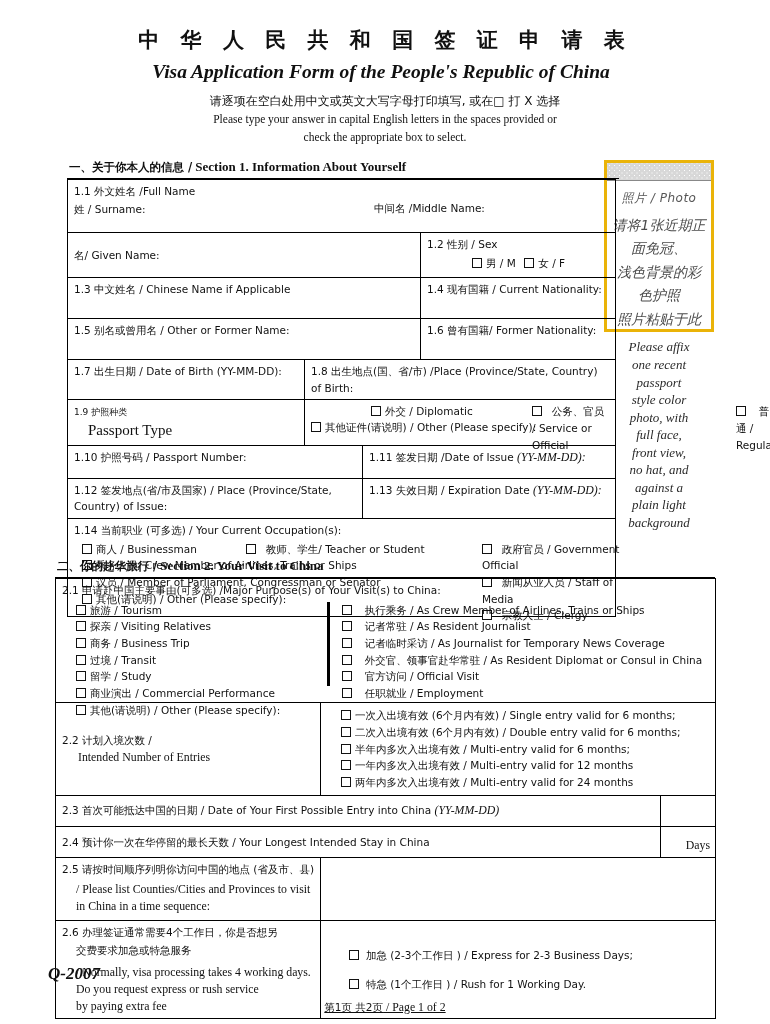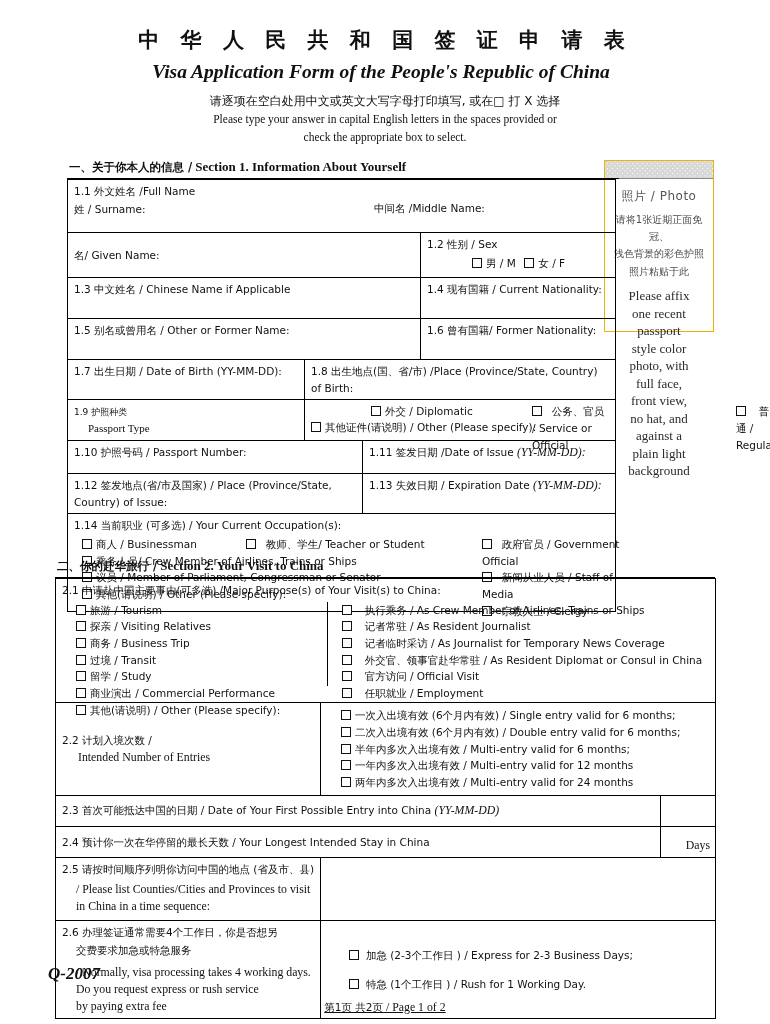--- a/index.html
+++ b/index.html
@@ -92,44 +92,45 @@
   }
   .indent { padding-left: 14px; }
 
   
   .photo-outer {
     position: absolute;
     left: 604px;
     top: 134px;
     width: 110px;
     height: 172px;
-    border: 1px solid #eab308;
+    border: 3px solid #eab308;
     box-sizing: border-box;
     background: #fff;
     text-align: center;
+    font-style: italic;
   }
   .photo-strip {
     height: 17px;
     border-bottom: 1px solid #888;
     background-color: #d8d8d8;
     background-image:
       radial-gradient(#ffffff 0.9px, transparent 1px),
       radial-gradient(#ffffff 0.9px, transparent 1px);
     background-size: 5px 5px, 5px 5px;
     background-position: 0 0, 2.5px 2.5px;
   }
   .photo-title {
     font-size: 12px;
     margin-top: 9px;
     font-family: "DejaVu Sans", "Liberation Sans", sans-serif;
     letter-spacing: 0.5px;
     color: #555;
   }
   .photo-cn {
-    font-size: 10px;
+    font-size: 14px;
     margin-top: 7px;
     line-height: 1.65;
     font-family: "DejaVu Sans", "Liberation Sans", sans-serif;
     color: #4b4b4b;
     padding: 0 4px;
   }
   .photo-en {
     font-size: 13px;
     margin-top: 7px;
     line-height: 1.35;
@@ -242,21 +243,21 @@
           <span class="cn">1.7 出生日期 / Date of Birth (YY-MM-DD):</span>
         </td>
         <td colspan="4">
           <span class="cn">1.8 出生地点(国、省/市) /Place (Province/State, Country) of Birth:</span>
         </td>
       </tr>
 
       <tr>
         <td colspan="1" style="height:30px">
           <span class="cn" style="font-size:9px">1.9 护照种类</span><br>
-          <span class="en" style="padding-left:14px;font-size:11px">Passport Type</span>
+          <span class="en" style="padding-left:14px;font-size:15px">Passport Type</span>
         </td>
         <td colspan="4">
           <div style="position:relative;height:15px">
             <span style="position:absolute;left:60px"><span class="cb"></span><span class="cn">外交 / Diplomatic</span></span>
             <span style="position:absolute;left:221px"><span class="cb"></span>&nbsp;&nbsp;<span class="cn">公务、官员 / Service or Official</span></span>
             <span style="position:absolute;left:425px"><span class="cb"></span>&nbsp;&nbsp;&nbsp;<span class="cn">普通 / Regular</span></span>
           </div>
           <div style="margin-top:1px">
             <span class="cb"></span><span class="cn">其他证件(请说明) / Other (Please specify):</span>
           </div>
@@ -322,21 +323,21 @@
           <col style="width:190px">
           <col style="width:150px">
           <col style="width:55px">
       </colgroup>
 
       <tbody>
           <tr>
         <td colspan="4" style="height:120px;padding-bottom:0">
           <span class="cn">2.1 申请赴中国主要事由(可多选) /Major Purpose(s) of Your Visit(s) to China:</span>
           <div style="position:relative;margin-top:3px;height:98px">
-            <div style="position:absolute;left:0;top:0;bottom:0;width:265px;border-right:1px solid #000000;height:84px">
+            <div style="position:absolute;left:0;top:0;bottom:0;width:265px;border-right:3px solid #000000;height:84px">
               <div class="indent"><span class="cb"></span><span class="cn">旅游 / Tourism</span></div>
               <div class="indent"><span class="cb"></span><span class="cn">探亲 / Visiting Relatives</span></div>
               <div class="indent"><span class="cb"></span><span class="cn">商务 / Business Trip</span></div>
               <div class="indent"><span class="cb"></span><span class="cn">过境 / Transit</span></div>
               <div class="indent"><span class="cb"></span><span class="cn">留学 / Study</span></div>
               <div class="indent"><span class="cb"></span><span class="cn">商业演出 / Commercial Performance</span></div>
               <div class="indent"><span class="cb"></span><span class="cn">其他(请说明) / Other (Please specify):</span></div>
             </div>
             <div style="position:absolute;left:280px;top:0;width:380px">
               <div><span class="cb"></span>&nbsp;&nbsp;&nbsp;<span class="cn">执行乘务 / As Crew Member of Airlines, Trains or Ships</span></div>

